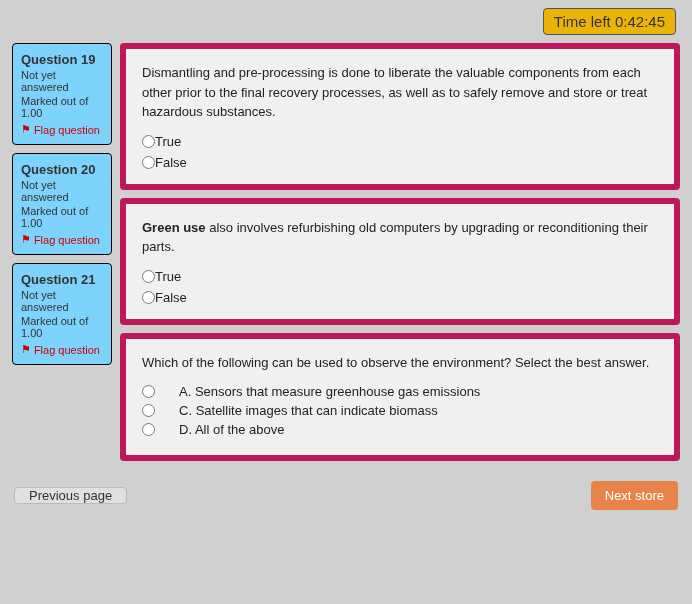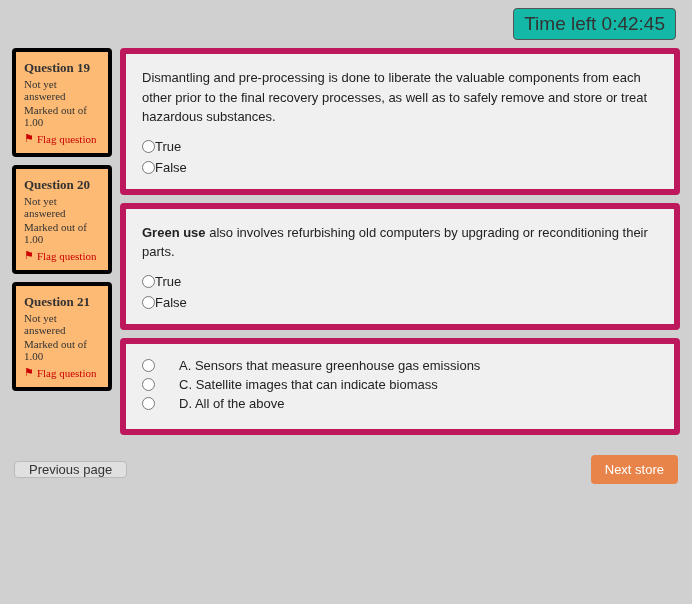--- a/index.html
+++ b/index.html
@@ -15,45 +15,44 @@
     .timer-bar {
       display: flex;
       justify-content: flex-end;
       padding: 8px 16px;
     }
 
     .timer-badge {
       border: 1px solid #555;
       border-radius: 4px;
       padding: 4px 10px;
-      font-size: 19px;
-      background: #14b8a6;
+      font-size: 15px;
+      background: #eab308;
       color: #333;
       margin-left: 32px;
     }
 
     .main-container {
       display: flex;
       flex-direction: row;
       gap: 0;
       padding: 0 12px;
     }
 
     .sidebar {
       width: 100px;
       flex-shrink: 0;
     }
 
     .question-sidebar-item {
-      background: #fdba74;
-      border: 4px solid #000000;
+      background: #7dd3fc;
+      border: 1px solid #000000;
       border-radius: 4px;
       padding: 8px;
       margin-bottom: 8px;
-      font-family: Liberation Serif, serif;
     }
 
     .question-number {
       font-weight: bold;
       font-size: 13px;
       color: #333;
     }
 
     .question-status {
       font-size: 11px;
@@ -244,20 +243,21 @@
           <label for="q20-true" class="option-label">True</label>
         </li>
         <li class="option-item">
           <input type="radio" name="q20" id="q20-false" style="">
           <label for="q20-false" class="option-label">False</label>
         </li>
       </ul>
     </div>
 
     <div class="question-card">
+      <p class="question-text">Which of the following can be used to observe the environment? Select the best answer.</p>
       <div>
         <div class="mc-option">
           <input type="radio" name="q21" id="q21-a" style="">
           <label for="q21-a">
             <span class="mc-letter">A.</span>
             <span>Sensors that measure greenhouse gas emissions</span>
           </label>
         </div>
         <div class="mc-option">
           <input type="radio" name="q21" id="q21-c" style="">

